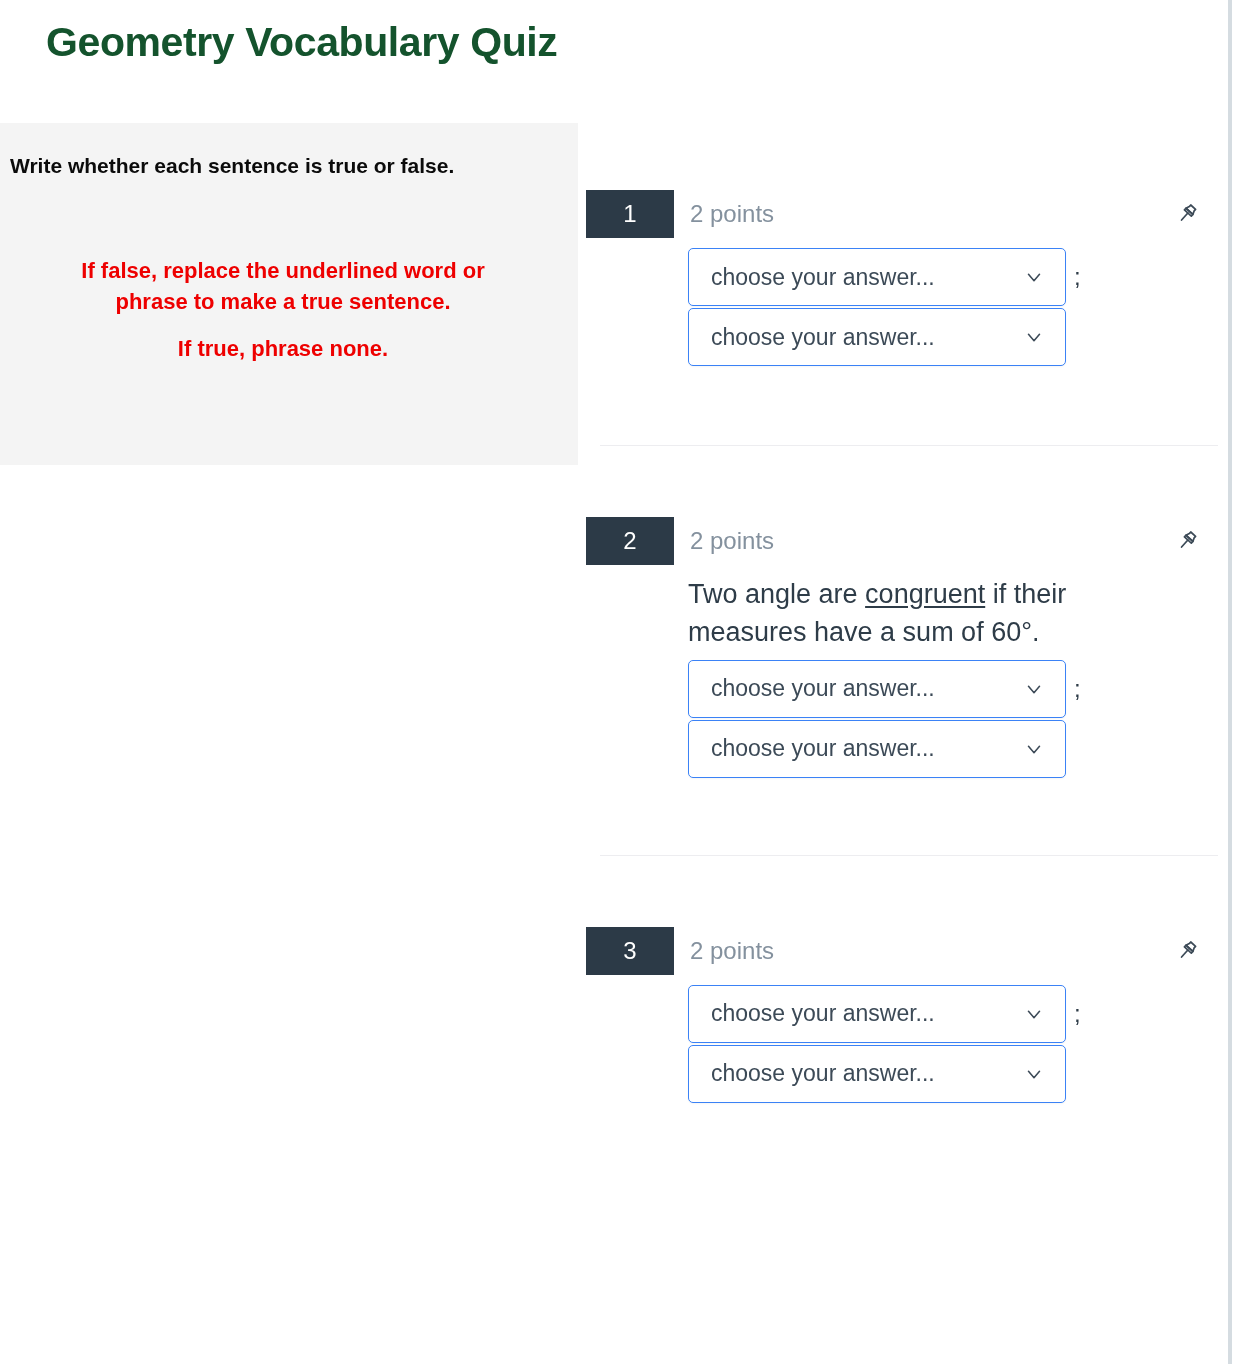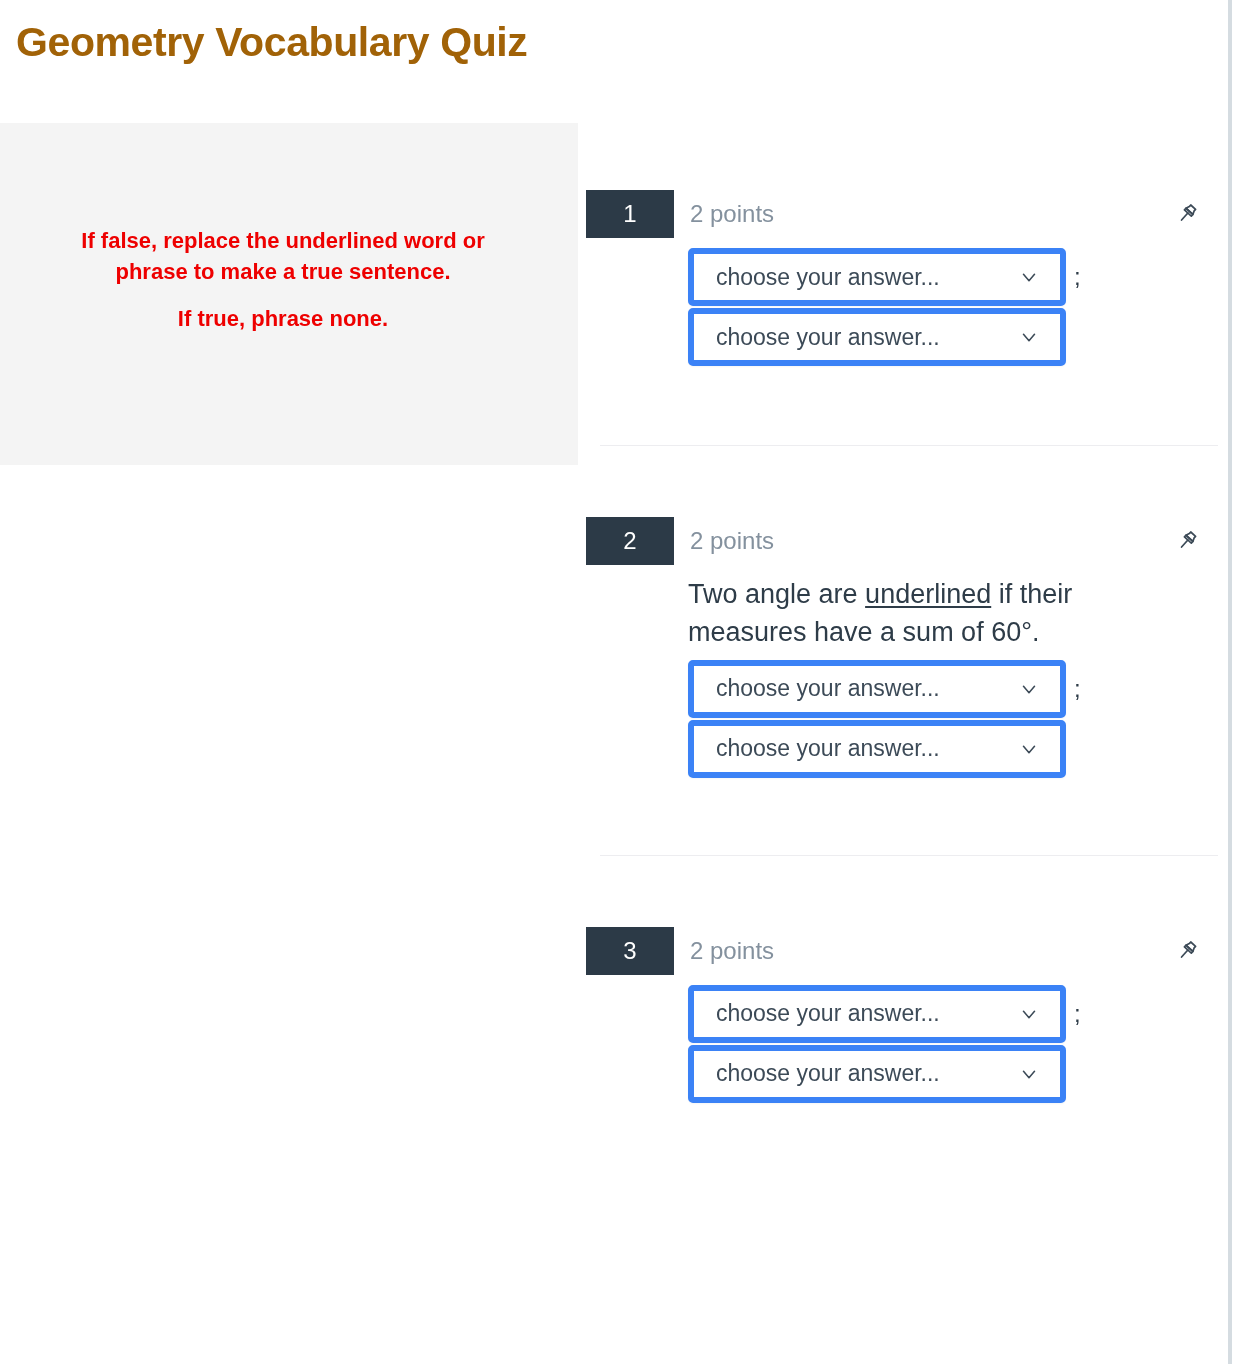--- a/index.html
+++ b/index.html
@@ -13,25 +13,25 @@
     width: 1243px;
     height: 1364px;
     position: relative;
     font-family: "Liberation Sans", "DejaVu Sans", sans-serif;
     overflow: hidden;
   }
 
   
   #page-title {
     position: absolute;
-    left: 16px;
+    left: 46px;
     top: 18px;
     font-size: 41px;
     font-weight: bold;
-    color: #a16207;
+    color: #14532d;
     letter-spacing: -0.4px;
     line-height: 1.2;
     white-space: nowrap;
   }
 
   
   #instructions-panel {
     position: absolute;
     left: 0;
     top: 123px;
@@ -118,21 +118,21 @@
 
   .answer-row {
     display: flex;
     align-items: center;
     margin-bottom: 2px;
   }
   .dropdown {
     width: 378px;
     height: 58px;
     background: #ffffff;
-    border: 6px solid #3b82f6;
+    border: 1px solid #3b82f6;
     border-radius: 5px;
     box-shadow: 0 1px 2px rgba(0,0,0,0.04);
     display: flex;
     align-items: center;
     padding: 0 18px 0 22px;
     cursor: pointer;
   }
   .dropdown-label {
     font-size: 23px;
     color: #3c4a57;
@@ -178,20 +178,21 @@
     height: 1364px;
     background: #d5dce1;
   }
 </style>
 </head>
 <body>
 
 <div id="page-title">Geometry Vocabulary Quiz</div>
 
 <div id="instructions-panel">
+  <p class="instr-black">Write whether each sentence is true or false.</p>
   <div class="instr-red-block">
     <p class="instr-red">If false, replace the underlined word or phrase to make a true sentence.</p>
     <p class="instr-red">If true, phrase none.</p>
   </div>
 </div>
 
 <div id="questions-column">
 
   <div class="question-block">
     <div class="q-header">
@@ -244,21 +245,21 @@
         <svg width="26" height="26" viewBox="0 0 24 24" fill="none" stroke="#3c4a57" stroke-width="1.6" stroke-linecap="round" stroke-linejoin="round">
           <g transform="rotate(42 12 12)">
             <path d="M9 3.5h6v2l1.3 3.2h-8.6L9 5.5z"></path>
             <path d="M7.7 8.7h8.6v2.1H7.7z"></path>
             <path d="M12 10.8v8.7"></path>
           </g>
         </svg>
       </div>
     </div>
     <div class="q-body">
-      <p class="q-text"><span>Two angle are </span><u>underlined</u><span> if their measures have a sum of 60°.</span></p>
+      <p class="q-text"><span>Two angle are </span><u>congruent</u><span> if their measures have a sum of 60°.</span></p>
       <div class="answer-row first">
         <div class="dropdown">
           <span class="dropdown-label">choose your answer...</span>
           <span class="chevron">
             <svg width="22" height="22" viewBox="0 0 24 24" fill="none" stroke="#3c4a57" stroke-width="1.7" stroke-linecap="round" stroke-linejoin="round">
                 <polyline points="6 9 12 16 18 9"></polyline>
               </svg>
           </span>
         </div>
         <span class="semicolon">;</span>

